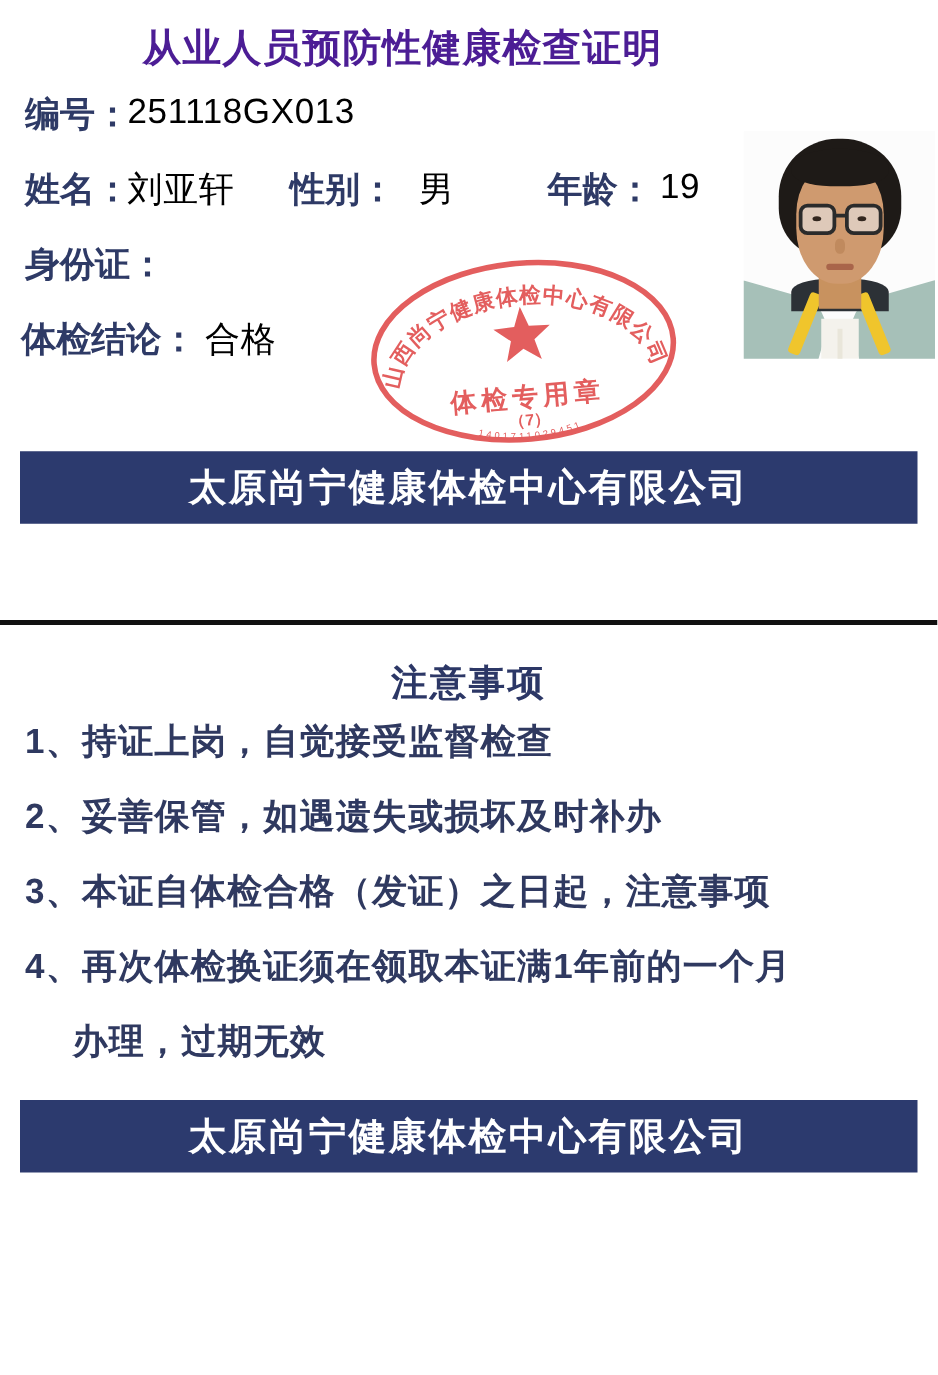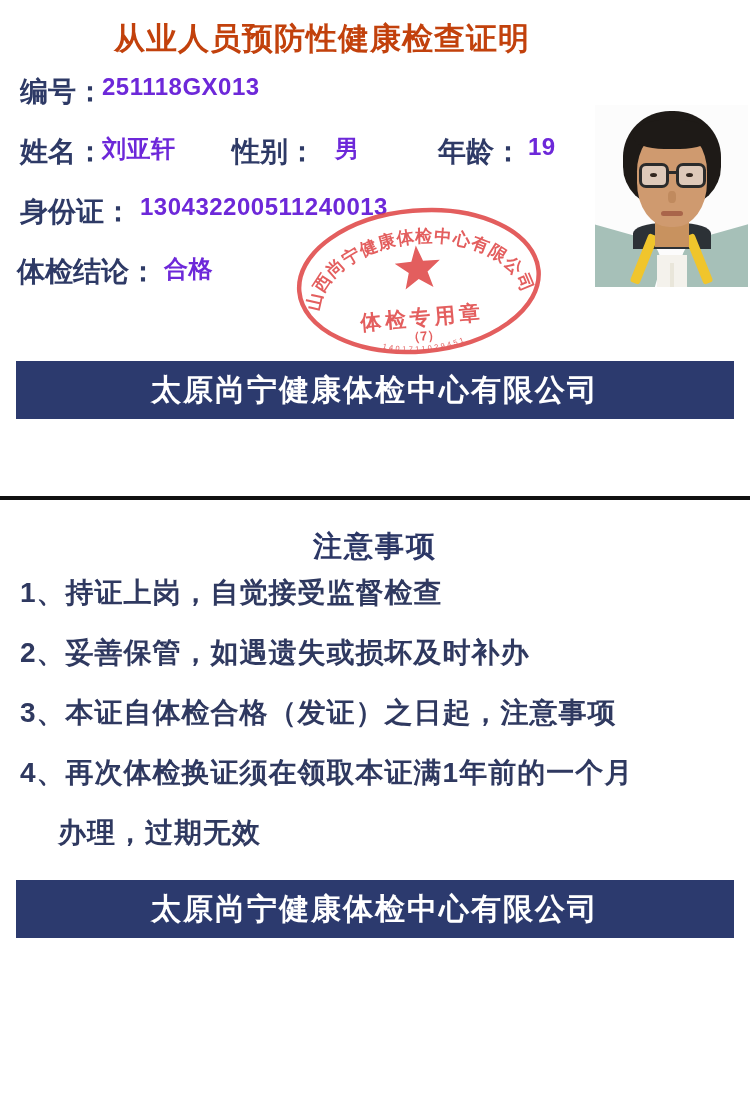--- a/index.html
+++ b/index.html
@@ -5,30 +5,30 @@
   * { margin: 0; padding: 0; box-sizing: border-box; }
   html, body { width: 750px; height: 1100px; background: #ffffff; }
   body {
     position: relative;
     font-family: "Liberation Sans", "DejaVu Sans", sans-serif;
     overflow: hidden;
   }
   .title {
     position: absolute; left: 0; top: 18px; width: 644px;
     text-align: center; font-size: 31px; font-weight: bold;
-    color: #c2410c; letter-spacing: 1px;
+    color: #4c1d95; letter-spacing: 1px;
   }
   .row { position: absolute; left: 0; width: 744px; height: 36px; }
   .lbl {
     position: absolute; font-size: 28px; font-weight: bold;
     color: #2e3a66; white-space: nowrap;
   }
   .val {
-    position: absolute; font-size: 24px; font-weight: bold;
-    color: #6d28d9; white-space: nowrap; letter-spacing: 0.5px;
+    position: absolute; font-size: 28px; font-weight: normal;
+    color: #000000; white-space: nowrap; letter-spacing: 0.5px;
   }
   .banner {
     position: absolute; left: 16px; width: 718px; height: 58px;
     background: #2c3a6e; color: #ffffff; display: flex;
     align-items: center; justify-content: center;
     font-size: 30px; font-weight: bold; letter-spacing: 2px;
   }
   .divider {
     position: absolute; left: 0; top: 496px; width: 750px; height: 4px;
     background: #111111;
@@ -117,21 +117,20 @@
   <span class="lbl" style="left:20px">姓名：</span>
   <span class="val" style="left:102px">刘亚轩</span>
   <span class="lbl" style="left:232px">性别：</span>
   <span class="val" style="left:335px">男</span>
   <span class="lbl" style="left:438px">年龄：</span>
   <span class="val" style="left:528px">19</span>
 </div>
 
 <div class="row" style="top:193px">
   <span class="lbl" style="left:20px">身份证：</span>
-  <span class="val" style="left:140px">130432200511240013</span>
 </div>
 
 <div class="row" style="top:253px">
   <span class="lbl" style="left:17px">体检结论：</span>
   <span class="val" style="left:164px">合格</span>
 </div>
 
 <div class="row" style="top:313px">
 </div>
 

